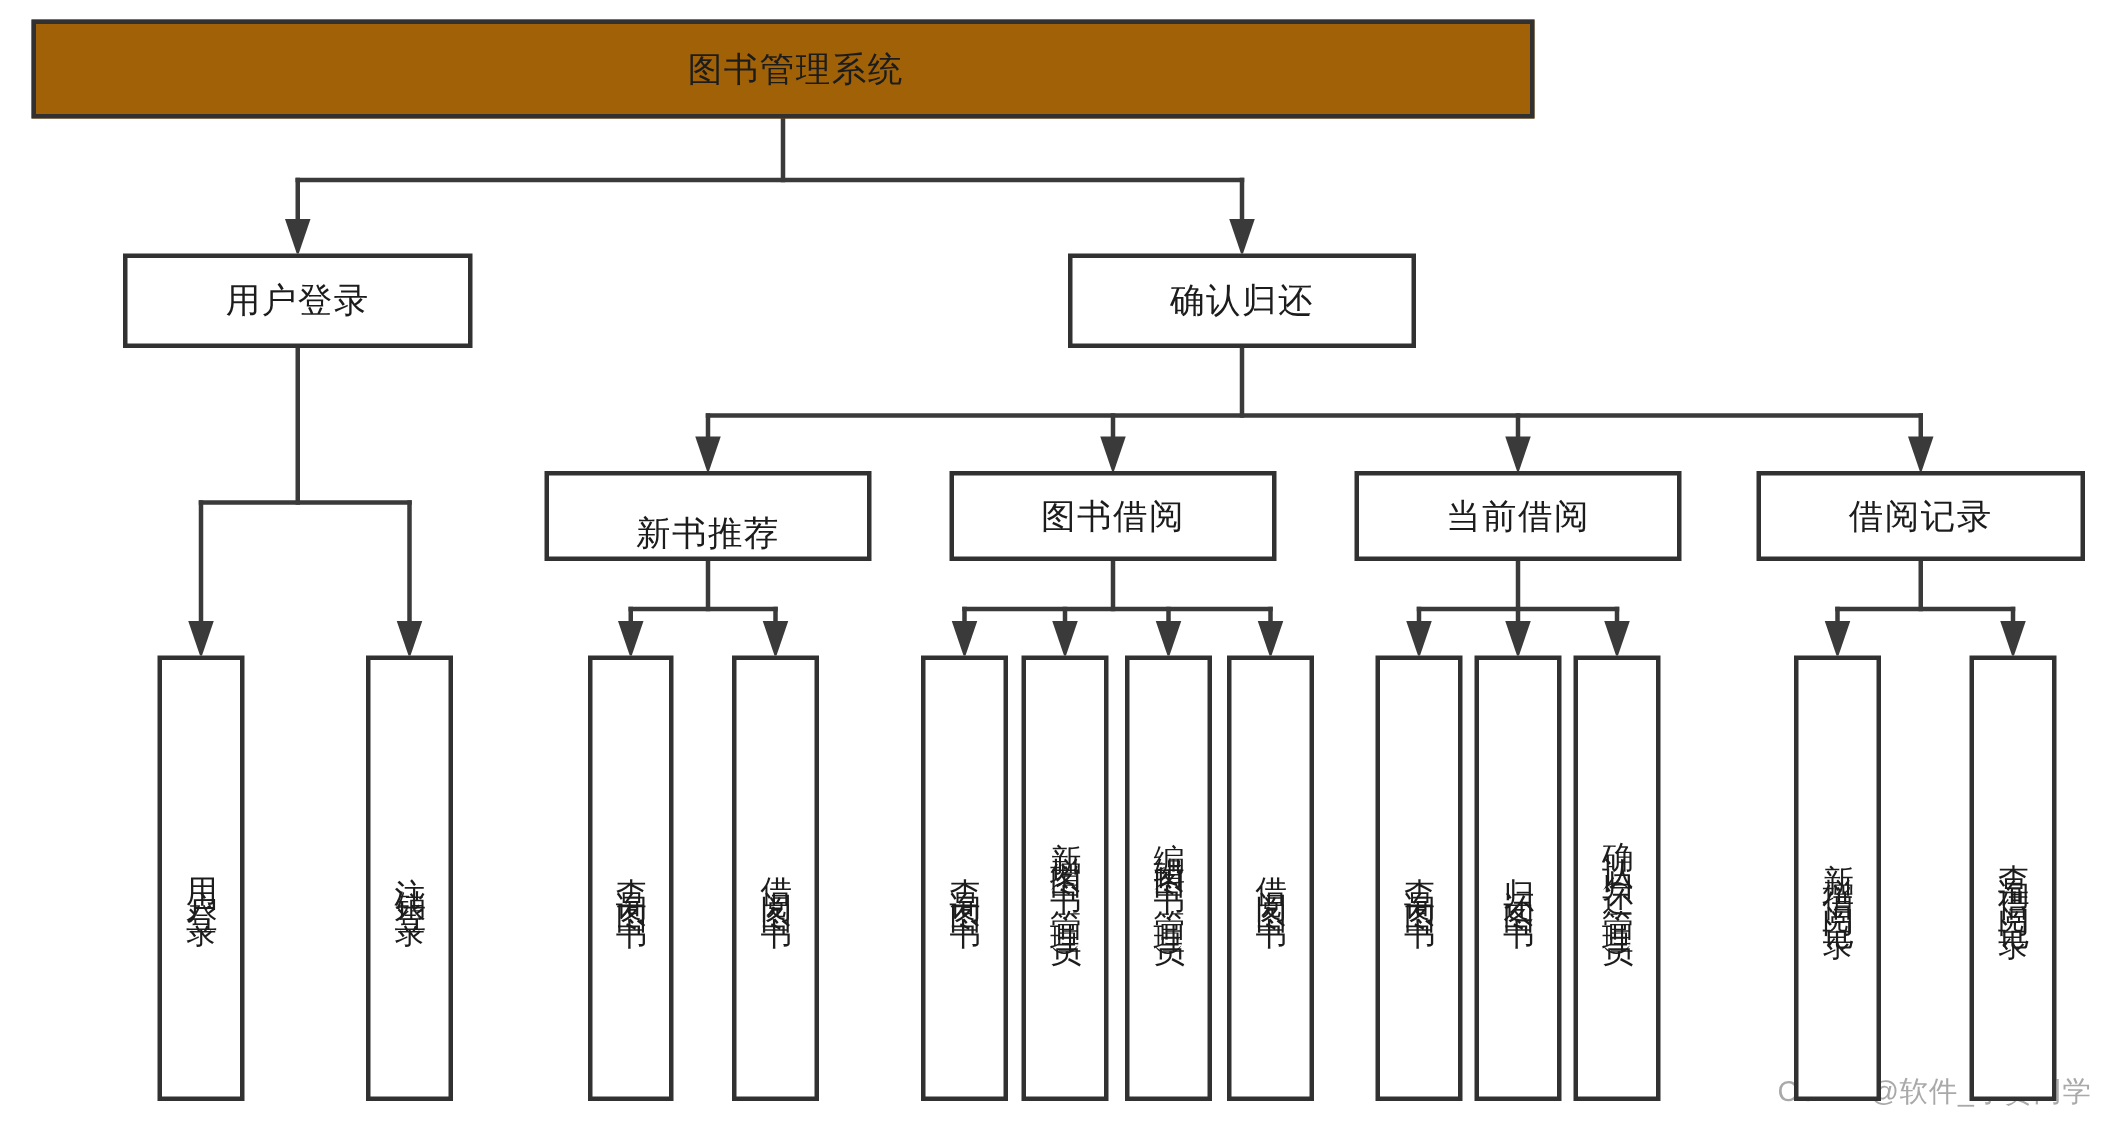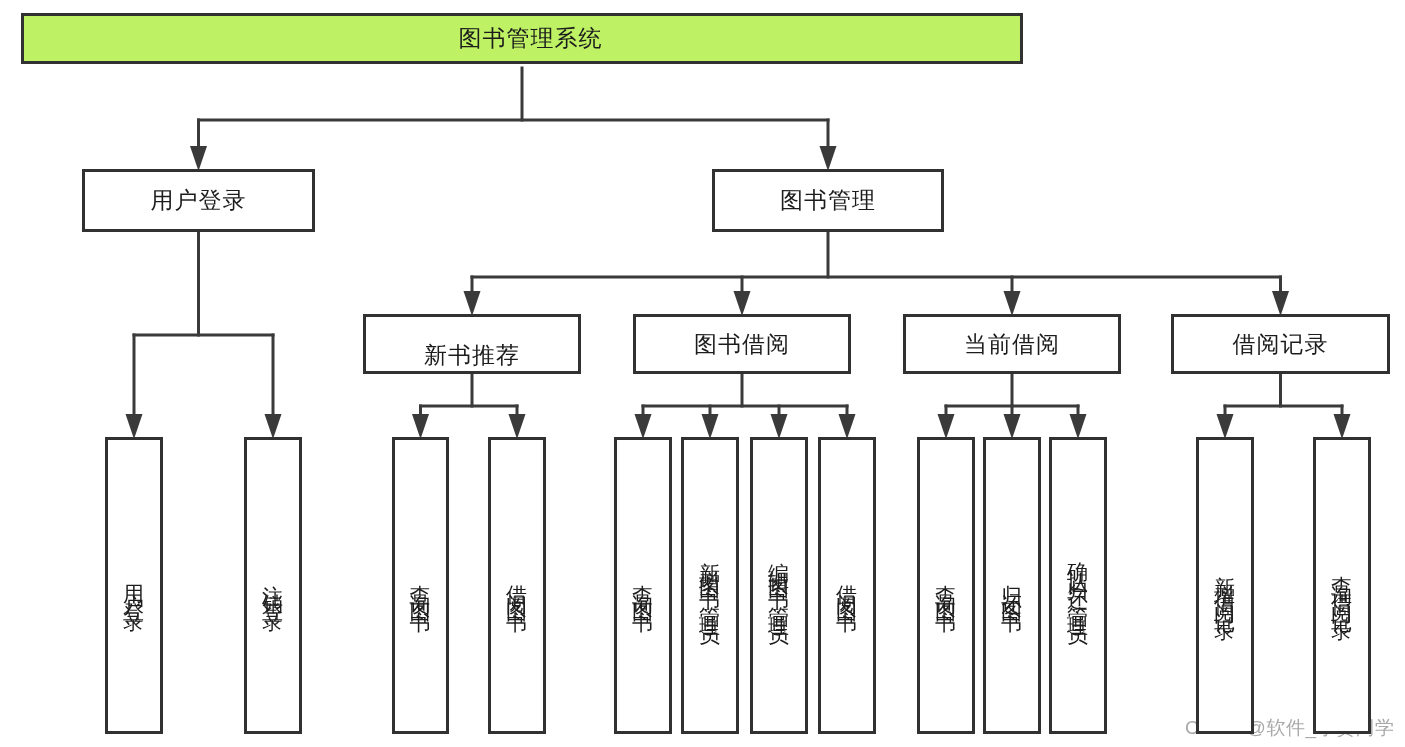--- a/index.html
+++ b/index.html
@@ -106,28 +106,28 @@
       <polygon points="1069.5,414 1086.5,414 1078,439" fill="#3a3a3a"></polygon>
       <line x1="1280.5" y1="374" x2="1280.5" y2="406" stroke="#3a3a3a" stroke-width="3" stroke-linecap="square"></line>
       <line x1="1225" y1="406" x2="1342" y2="406" stroke="#3a3a3a" stroke-width="3" stroke-linecap="square"></line>
       <line x1="1225" y1="406" x2="1225" y2="416" stroke="#3a3a3a" stroke-width="3" stroke-linecap="square"></line>
       <polygon points="1216.5,414 1233.5,414 1225,439" fill="#3a3a3a"></polygon>
       <line x1="1342" y1="406" x2="1342" y2="416" stroke="#3a3a3a" stroke-width="3" stroke-linecap="square"></line>
       <polygon points="1333.5,414 1350.5,414 1342,439" fill="#3a3a3a"></polygon>
     </svg>
 
   <div class="watermark">CSDN @软件_小贺同学</div>
-<div class="node horiz" style="left: 21px; top: 13px; width: 1002px; height: 51px; border-color: rgb(49, 49, 49); background: #bef264; padding-left: 17px;">
+<div class="node horiz" style="left: 21px; top: 13px; width: 1002px; height: 66px; border-color: rgb(49, 49, 49); background: #a16207; padding-left: 17px;">
       <span class="node-label" style="color: rgb(28, 28, 28);">图书管理系统</span>
     </div>
     <div class="node horiz" style="left: 82px; top: 169px; width: 233px; height: 63px; border-color: rgb(49, 49, 49); background: rgb(255, 255, 255);">
       <span class="node-label" style="color: rgb(28, 28, 28);">用户登录</span>
     </div>
     <div class="node horiz" style="left: 712px; top: 169px; width: 232px; height: 63px; border-color: rgb(49, 49, 49); background: rgb(255, 255, 255);">
-      <span class="node-label" style="color: rgb(28, 28, 28);">图书管理</span>
+      <span class="node-label" style="color: rgb(28, 28, 28);">确认归还</span>
     </div>
     <div class="node horiz" style="left: 363px; top: 314px; width: 218px; height: 60px; border-color: rgb(49, 49, 49); background: rgb(255, 255, 255); align-items: flex-end;">
       <span class="node-label" style="color: rgb(28, 28, 28);">新书推荐</span>
     </div>
     <div class="node horiz" style="left: 903px; top: 314px; width: 218px; height: 60px; border-color: rgb(49, 49, 49); background: rgb(255, 255, 255);">
       <span class="node-label" style="color: rgb(28, 28, 28);">当前借阅</span>
     </div>
     <div class="node horiz" style="left: 633px; top: 314px; width: 218px; height: 60px; border-color: rgb(49, 49, 49); background: rgb(255, 255, 255);">
       <span class="node-label" style="color: rgb(28, 28, 28);">图书借阅</span>
     </div>

